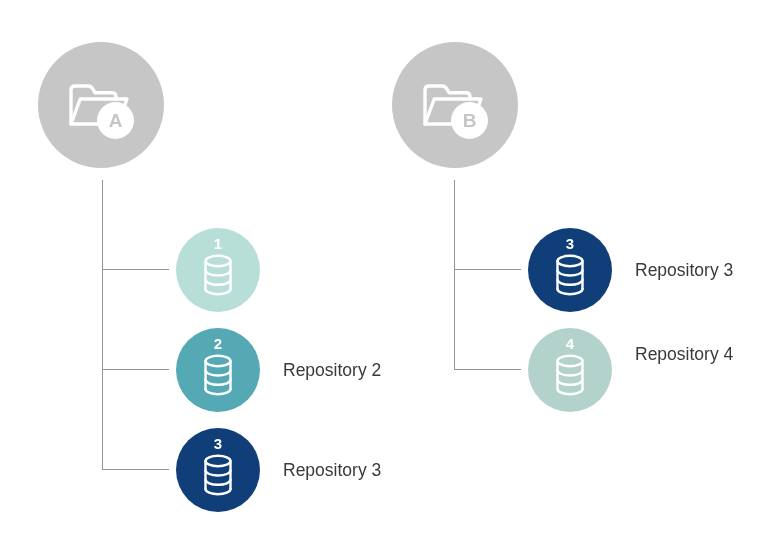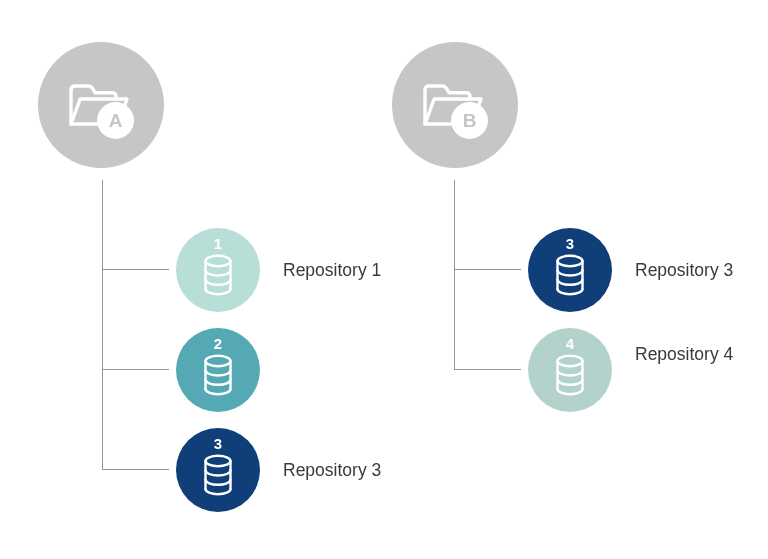--- a/index.html
+++ b/index.html
@@ -72,35 +72,35 @@
       <svg width="36" height="42" viewBox="0 0 36 42" fill="none" stroke="#fff" stroke-width="2.4" stroke-linecap="round">
         <ellipse cx="18" cy="7" rx="12.5" ry="5.2"></ellipse>
         <path d="M5.5 7 v28"></path>
           <path d="M30.5 7 v28"></path>
         <path d="M5.5 16.3 c0 2.9 5.6 5.2 12.5 5.2 s12.5 -2.3 12.5 -5.2"></path>
         <path d="M5.5 25.6 c0 2.9 5.6 5.2 12.5 5.2 s12.5 -2.3 12.5 -5.2"></path>
         <path d="M5.5 35 c0 2.9 5.6 5.2 12.5 5.2 s12.5 -2.3 12.5 -5.2"></path>
       </svg>
     </span>
   </div>
-  <div class="repo-label l-a1">Repository 1</div>
 
   <div class="circle repo-circle r-a2" style="background-color: rgb(84, 169, 180);">
     <span class="repo-num">2</span>
     <span class="db-icon">
       <svg width="36" height="42" viewBox="0 0 36 42" fill="none" stroke="#fff" stroke-width="2.4" stroke-linecap="round">
         <ellipse cx="18" cy="7" rx="12.5" ry="5.2"></ellipse>
         <path d="M5.5 7 v28"></path>
           <path d="M30.5 7 v28"></path>
         <path d="M5.5 16.3 c0 2.9 5.6 5.2 12.5 5.2 s12.5 -2.3 12.5 -5.2"></path>
         <path d="M5.5 25.6 c0 2.9 5.6 5.2 12.5 5.2 s12.5 -2.3 12.5 -5.2"></path>
         <path d="M5.5 35 c0 2.9 5.6 5.2 12.5 5.2 s12.5 -2.3 12.5 -5.2"></path>
       </svg>
     </span>
   </div>
+  <div class="repo-label l-a2">Repository 2</div>
 
   <div class="circle repo-circle r-a3" style="background-color: rgb(15, 62, 120);">
     <span class="repo-num">3</span>
     <span class="db-icon">
       <svg width="36" height="42" viewBox="0 0 36 42" fill="none" stroke="#fff" stroke-width="2.4" stroke-linecap="round">
         <ellipse cx="18" cy="7" rx="12.5" ry="5.2"></ellipse>
         <path d="M5.5 7 v28"></path>
           <path d="M30.5 7 v28"></path>
         <path d="M5.5 16.3 c0 2.9 5.6 5.2 12.5 5.2 s12.5 -2.3 12.5 -5.2"></path>
         <path d="M5.5 25.6 c0 2.9 5.6 5.2 12.5 5.2 s12.5 -2.3 12.5 -5.2"></path>

